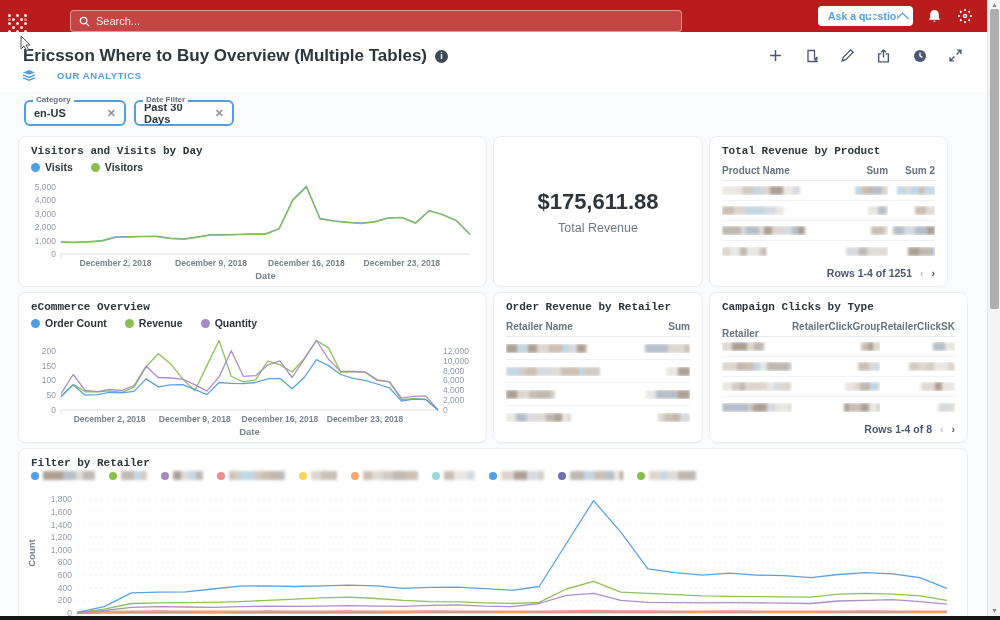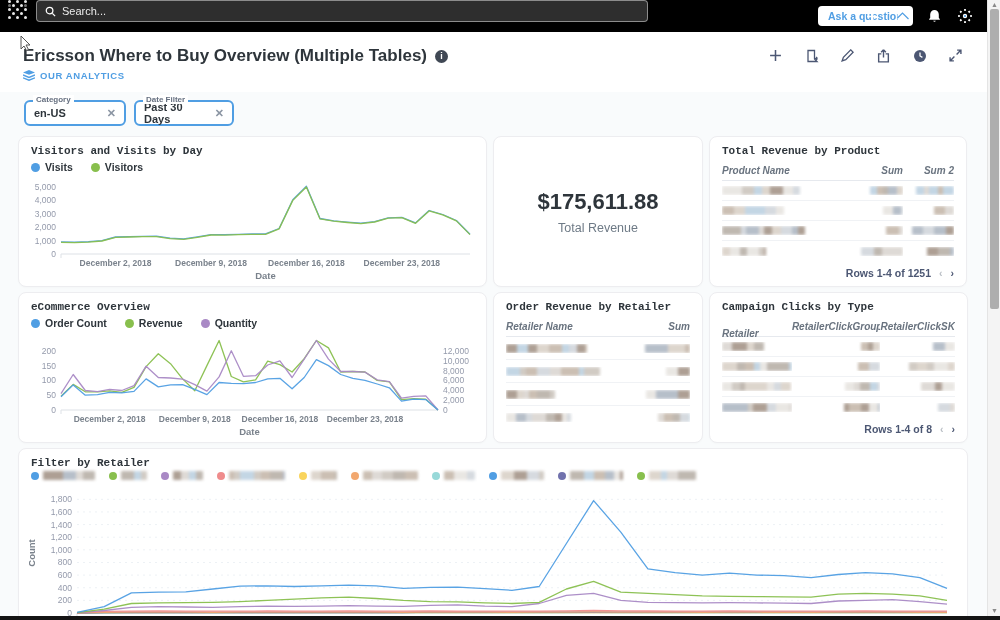--- a/index.html
+++ b/index.html
@@ -1,35 +1,35 @@
 <!DOCTYPE html>
 <html><head>
 <meta charset="utf-8">
 <style>
   * { box-sizing: border-box; margin: 0; padding: 0; }
   html,body { width:1000px; height:620px; overflow:hidden; }
   body { font-family:"Liberation Sans",sans-serif; background:#f9fbfc; position:relative; color:#2e353b; }
 
   
-  .topbar { position:absolute; top:0; left:0; width:987px; height:32px; background:#000000; display:flex; align-items:flex-start; z-index:6; }
+  .topbar { position:absolute; top:0; left:0; width:987px; height:32px; background:#b91c1c; display:flex; align-items:flex-end; z-index:6;gap:34px; }
   .mb-logo { width:18px; height:18px; margin-left:8px; display:grid; grid-template-columns:repeat(5,3px); grid-auto-rows:3px; gap:1px; }
   .mb-logo i { border-radius:50%; background:rgba(255,255,255,.9); }
   .mb-logo i.dim { background:rgba(255,255,255,.45); }
   .mb-logo i.off { background:transparent; }
   .searchbox { margin-left:10px; width:612px; height:22px; background:rgba(255,255,255,.18); border:1px solid rgba(255,255,255,.45); border-radius:4px; display:flex; align-items:center; padding:0 8px; gap:6px; }
   .searchbox span { color:rgba(255,255,255,.9); font-size:11px; }
   .askq { position:absolute; left:818px; top:6px; height:20px; padding:0 10px; background:#fff; border:0; border-radius:4px; color:#509ee3; font-size:10.5px; font-weight:bold; line-height:20px; cursor:pointer; }
   .hdr-icons { position:absolute; right:14px; top:0; height:32px; display:flex; align-items:center; gap:15px; }
   .hdr-icons .hicon { width:16px; height:16px; display:flex; align-items:center; justify-content:center; color:#fff; }
 
   
   .title-section { position:absolute; top:32px; left:0; width:987px; height:60px; background:#fff; z-index:2; }
   .page-title { position:absolute; left:23px; top:14px; font-size:17px; font-weight:bold; color:#2e353b; display:flex; align-items:center; gap:8px; }
   .info-dot { width:13px; height:13px; border-radius:50%; background:#404854; color:#fff; font-size:9px; font-weight:bold; display:inline-flex; align-items:center; justify-content:center; font-style:normal; }
-  .breadcrumb { position:absolute; left:23px; top:38px; display:flex; align-items:center; gap:5px; color:#509ee3; font-size:9.5px; font-weight:bold; letter-spacing:.6px; }
+  .breadcrumb { position:absolute; left:23px; top:38px; display:flex; align-items:center; gap:22px; color:#509ee3; font-size:9.5px; font-weight:bold; letter-spacing:.6px; }
   .title-actions { position:absolute; right:24px; top:16px; display:flex; align-items:center; gap:21px; }
   .title-actions .ticon { width:15px; height:15px; color:#4c5773; display:flex; align-items:center; justify-content:center; cursor:pointer; }
 
   
   .filterbar { position:absolute; top:92px; left:0; width:987px; height:44px; }
   .fwidget { position:absolute; top:8px; height:26px; background:#fff; border:2px solid #509ee3; border-radius:6px; display:flex; align-items:center; justify-content:space-between; padding:0 8px; cursor:pointer; }
   .fwidget .flabel { position:absolute; top:-7px; left:7px; background:#fff; padding:0 3px; font-size:8px; font-weight:bold; color:#667080; }
   .fwidget .fvalue { font-size:11px; font-weight:bold; color:#2e353b; }
   .fwidget .fclear { color:#8b95a3; font-size:11px; font-weight:bold; margin-left:10px; cursor:pointer; }
 
@@ -41,21 +41,21 @@
   .legend .dot { width:9px; height:9px; border-radius:50%; flex:none; }
   .chart { position:absolute; }
 
   
   .scalar-wrap { position:absolute; inset:0; display:flex; flex-direction:column; align-items:center; justify-content:center; gap:6px; }
   .scalar-value { font-size:22px; font-weight:bold; color:#2e353b; }
   .scalar-label { font-size:12.5px; color:#6e7a86; }
 
   
   .tbl { position:absolute; left:12px; right:12px; top:24px; }
-  .trow { display:flex; align-items:center; border-bottom:1px solid #f0f2f5;font-style:italic; }
+  .trow { display:flex; align-items:center; border-bottom:1px solid #f0f2f5; }
   .trow:last-child { border-bottom:0; }
   .trow.thead { border-bottom:1px solid #e6e9ee; height:20px; }
   .tcell { font-size:10px; font-weight:bold; color:#69737f; overflow:hidden; }
   .tcell.num { text-align:right; }
   .blur-strip { filter:blur(1.6px); border-radius:1px; opacity:.85; }
   .pager { position:absolute; right:12px; bottom:7px; font-size:10.5px; font-weight:bold; color:#4c5773; display:flex; align-items:center; gap:8px; }
   .pager .pg-prev { color:#b9bec4; cursor:pointer; }
   .pager .pg-next { color:#4c5773; cursor:pointer; }
 
   
@@ -237,21 +237,21 @@
       </svg></div>
 </div>
 
 <div class="card" style="left:493px; top:136px; width:210px; height:151px;">
   <div class="scalar-wrap">
     <div class="scalar-value">$175,611.88</div>
     <div class="scalar-label">Total Revenue</div>
   </div>
 </div>
 
-<div class="card" style="left:709px; top:136px; width:258px; height:151px;">
+<div class="card" style="left:709px; top:136px; width:239px; height:151px;">
   <div class="card-title">Total Revenue by Product</div>
   <div class="tbl" style="bottom:24px;">
       <div class="trow thead">
         <div class="tcell" style="width: 52%;">Product Name</div>
         <div class="tcell num" style="width: 26%;">Sum</div>
         <div class="tcell num" style="width: 22%;">Sum 2</div>
       </div>
       <div class="trow" style="height: 20px;">
         <div class="tcell" style="width: 52%; display: flex;">
           <div class="blur-strip" style="width: 78px; height: 9px; background: linear-gradient(90deg, rgb(230, 227, 223) 0px, rgb(230, 227, 223) 14px, rgb(230, 227, 223) 14px, rgb(230, 227, 223) 20px, rgb(201, 194, 186) 20px, rgb(201, 194, 186) 32px, rgb(185, 207, 224) 32px, rgb(185, 207, 224) 40px, rgb(216, 207, 197) 40px, rgb(216, 207, 197) 48px, rgb(160, 143, 130) 48px, rgb(160, 143, 130) 61px, rgb(230, 227, 223) 61px, rgb(230, 227, 223) 71px, rgb(207, 212, 218) 71px, rgb(207, 212, 218) 78px);"></div>

